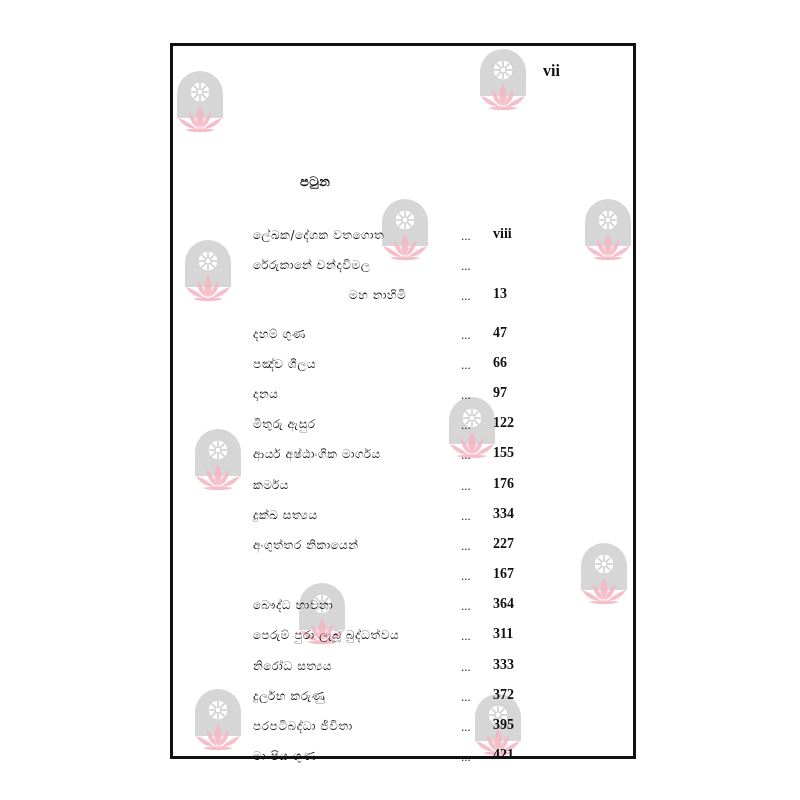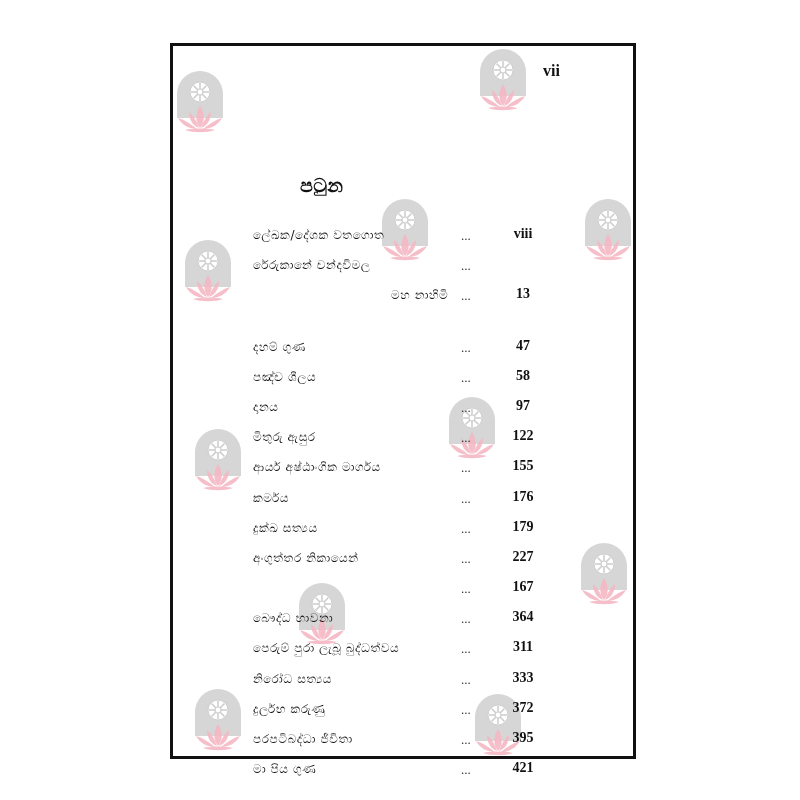--- a/index.html
+++ b/index.html
@@ -9,36 +9,36 @@
       position: absolute; left: 170px; top: 43px; width: 460px; height: 710px;
       border: 3px solid #111; background: #fff; box-sizing: content-box;
     }
     .watermark { position: absolute; width: 50px; height: 66px; pointer-events: none; z-index: 1; }
     .watermark svg { width: 100%; height: 100%; display: block; }
     .page-number {
       position: absolute; left: 370px; top: 16px; font-size: 16px;
       font-family: "Liberation Serif", serif; font-weight: bold; z-index: 3;
     }
     .toc-title {
-      position: absolute; left: 127px; top: 128px; font-size: 19px; font-weight: bold;
+      position: absolute; left: 127px; top: 128px; font-size: 13px; font-weight: bold;
       font-family: "DejaVu Sans", sans-serif; z-index: 3; letter-spacing: 0.5px;
     }
     .toc-list { position: absolute; left: 80px; top: 178px; width: 300px; z-index: 3; }
     .toc-row { position: relative; height: 30.2px; }
     .toc-label {
       position: absolute; left: 0; top: 4px; font-size: 12px;
       font-family: "DejaVu Sans", sans-serif; white-space: nowrap; letter-spacing: 0.6px;
     }
-    .toc-label.indent { left: 96px; margin-left: 42px; }
+    .toc-label.indent { left: 96px; }
     .toc-dots {
       position: absolute; left: 208px; top: 4px; font-size: 13px;
       font-family: "Liberation Serif", serif; color: #333;
     }
     .toc-page {
-      position: absolute; right: 0; top: 2px; font-size: 14px; text-align: center;
+      position: absolute; right: 0; top: 2px; font-size: 14px; text-align: left;
       font-family: "Liberation Serif", serif; font-weight: bold; width: 60px;
     }
   </style>
 </head>
 <body>
 
 <div class="page-frame">
 
   <div class="watermark" style="left:2px;top:24px;">
       <svg viewBox="0 0 50 66" xmlns="http://www.w3.org/2000/svg">
@@ -317,29 +317,29 @@
     <div class="toc-row">
       <span class="toc-label">රේරුකානේ චන්දවිමල</span>
       <span class="toc-dots">...</span>
       <span class="toc-page"></span>
     </div>
     <div class="toc-row">
       <span class="toc-label indent">මහ නාහිමි</span>
       <span class="toc-dots">...</span>
       <span class="toc-page">13</span>
     </div>
-    <div class="toc-row" style="margin-top:21px;">
+    <div class="toc-row" style="margin-top:8px;">
       <span class="toc-label">දහම් ගුණ</span>
       <span class="toc-dots">...</span>
       <span class="toc-page">47</span>
     </div>
     <div class="toc-row">
       <span class="toc-label">පඤ්ච ශීලය</span>
       <span class="toc-dots">...</span>
-      <span class="toc-page">58</span>
+      <span class="toc-page">66</span>
     </div>
     <div class="toc-row">
       <span class="toc-label">දානය</span>
       <span class="toc-dots">...</span>
       <span class="toc-page">97</span>
     </div>
     <div class="toc-row">
       <span class="toc-label">මිතුරු ඇසුර</span>
       <span class="toc-dots">...</span>
       <span class="toc-page">122</span>
@@ -350,21 +350,21 @@
       <span class="toc-page">155</span>
     </div>
     <div class="toc-row">
       <span class="toc-label">කර්මය</span>
       <span class="toc-dots">...</span>
       <span class="toc-page">176</span>
     </div>
     <div class="toc-row">
       <span class="toc-label">දුක්ඛ සත්‍යය</span>
       <span class="toc-dots">...</span>
-      <span class="toc-page">179</span>
+      <span class="toc-page">334</span>
     </div>
     <div class="toc-row">
       <span class="toc-label">අංගුත්තර නිකායෙන්</span>
       <span class="toc-dots">...</span>
       <span class="toc-page">227</span>
     </div>
     <div class="toc-row">
       <span class="toc-dots">...</span>
       <span class="toc-page">167</span>
     </div>

